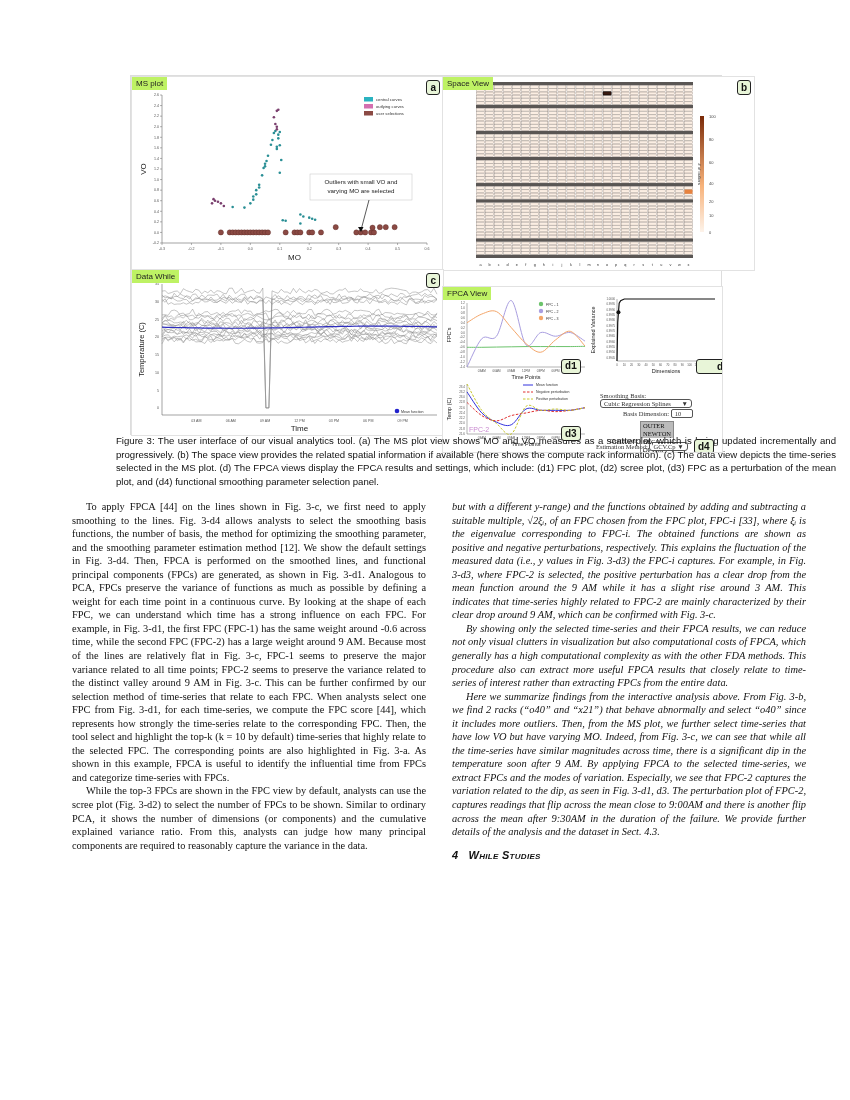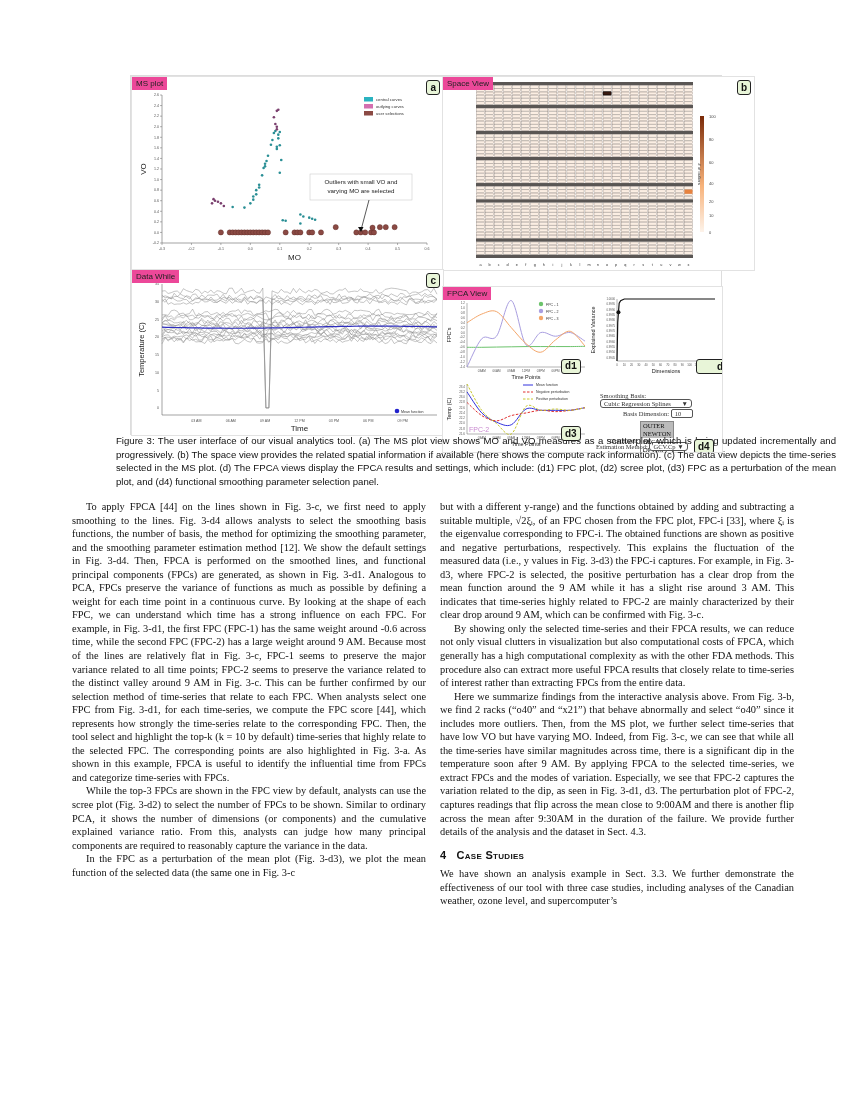--- a/index.html
+++ b/index.html
@@ -1,27 +1,27 @@
 <!DOCTYPE html>
 <html><head>
 <meta charset="utf-8">
 <style>
   html, body { margin:0; padding:0; background:#fff; }
   body { width:850px; height:1100px; position:relative; overflow:hidden; font-family:"Liberation Serif", serif; color:#111; }
   .fig { position:absolute; left:130px; top:75px; width:590px; height:358px; border:1px solid #ddd; background:#fff; }
   .panel { position:absolute; background:#fff; border:1px solid #e2e2e2; overflow:hidden; }
-  .ptitle { position:absolute; left:0; top:0; background:#ec4899; font-family:"Liberation Sans", sans-serif; font-size:8px; padding:2px 4px; color:#222; z-index:3; }
+  .ptitle { position:absolute; left:0; top:0; background:#bef264; font-family:"Liberation Sans", sans-serif; font-size:8px; padding:2px 4px; color:#222; z-index:3; }
   .badge { position:absolute; background:#e8f5d8; border:1.5px solid #222; border-radius:3px; font-family:"Liberation Sans", sans-serif; font-weight:bold; font-size:10px; padding:0 3px; line-height:13px; color:#111; z-index:3; }
   svg text { font-family:"Liberation Sans", sans-serif; }
   .caption { position:absolute; left:72px; top:434px; width:720px; font-family:"Liberation Sans", sans-serif; font-size:9.6px; line-height:13.5px; text-align:justify; color:#111;margin-left:44px; }
   .col { position:absolute; top:500px; width:354px; font-size:10.4px; line-height:13.55px; text-align:justify; }
   .col p { margin:0; text-indent:14px; }
   .col p.noind { text-indent:0; }
   .lcol { left:72px; }
-  .rcol { left:440px; }
+  .rcol { left:452px;font-style:italic; }
   h2.sec { font-family:"Liberation Sans", sans-serif; font-size:11px; font-weight:bold; margin:10px 0 5px 0; letter-spacing:0.3px; }
   h2.sec .sc { font-variant:small-caps; }
   .ctl { position:absolute; font-size:6.5px; font-family:"Liberation Serif", serif; color:#333; }
   .sel { display:inline-block; border:1px solid #555; border-radius:3px; padding:0 3px; font-size:6.5px; background:#fff; }
   .listbox { position:absolute; border:1px solid #888; background:#fff; font-size:6.5px; line-height:8px; width:32px; }
   .listbox div { padding:0 2px; }
   .listbox div.on { background:#bbb; }
 </style>
 </head>
 <body>
@@ -1565,22 +1565,20 @@
       <span class="sel"><span>GCV.Cp</span> <span>▼</span></span>
     </div>
   </div>
 </div>
 
 <div class="caption">Figure 3: The user interface of our visual analytics tool. (a) The MS plot view shows MO and VO measures as a scatterplot, which is being updated incrementally and progressively. (b) The space view provides the related spatial information if available (here shows the compute rack information). (c) The data view depicts the time-series selected in the MS plot. (d) The FPCA views display the FPCA results and settings, which include: (d1) FPC plot, (d2) scree plot, (d3) FPC as a perturbation of the mean plot, and (d4) functional smoothing parameter selection panel.</div>
 
 <div class="col lcol">
   <p>To apply FPCA [44] on the lines shown in Fig. 3-c, we first need to apply smoothing to the lines. Fig. 3-d4 allows analysts to select the smoothing basis functions, the number of basis, the method for optimizing the smoothing parameter, and the smoothing parameter estimation method [12]. We show the default settings in Fig. 3-d4. Then, FPCA is performed on the smoothed lines, and functional principal components (FPCs) are generated, as shown in Fig. 3-d1. Analogous to PCA, FPCs preserve the variance of functions as much as possible by defining a weight for each time point in a continuous curve. By looking at the shape of each FPC, we can understand which time has a strong influence on each FPC. For example, in Fig. 3-d1, the first FPC (FPC-1) has the same weight around -0.6 across time, while the second FPC (FPC-2) has a large weight around 9 AM. Because most of the lines are relatively flat in Fig. 3-c, FPC-1 seems to preserve the major variance related to all time points; FPC-2 seems to preserve the variance related to the distinct valley around 9 AM in Fig. 3-c. This can be further confirmed by our selection method of time-series that relate to each FPC. When analysts select one FPC from Fig. 3-d1, for each time-series, we compute the FPC score [44], which represents how strongly the time-series relate to the corresponding FPC. Then, the tool select and highlight the top-k (k = 10 by default) time-series that highly relate to the selected FPC. The corresponding points are also highlighted in Fig. 3-a. As shown in this example, FPCA is useful to identify the influential time from FPCs and categorize time-series with FPCs.</p>
   <p>While the top-3 FPCs are shown in the FPC view by default, analysts can use the scree plot (Fig. 3-d2) to select the number of FPCs to be shown. Similar to ordinary PCA, it shows the number of dimensions (or components) and the cumulative explained variance ratio. From this, analysts can judge how many principal components are required to reasonably capture the variance in the data.</p>
-  <p>In the FPC as a perturbation of the mean plot (Fig. 3-d3), we plot the mean function of the selected data (the same one in Fig. 3-c</p>
 </div>
 
 <div class="col rcol">
   <p class="noind">but with a different y-range) and the functions obtained by adding and subtracting a suitable multiple, √2ξᵢ, of an FPC chosen from the FPC plot, FPC-i [33], where ξᵢ is the eigenvalue corresponding to FPC-i. The obtained functions are shown as positive and negative perturbations, respectively. This explains the fluctuation of the measured data (i.e., y values in Fig. 3-d3) the FPC-i captures. For example, in Fig. 3-d3, where FPC-2 is selected, the positive perturbation has a clear drop from the mean function around the 9 AM while it has a slight rise around 3 AM. This indicates that time-series highly related to FPC-2 are mainly characterized by their clear drop around 9 AM, which can be confirmed with Fig. 3-c.</p>
   <p>By showing only the selected time-series and their FPCA results, we can reduce not only visual clutters in visualization but also computational costs of FPCA, which generally has a high computational complexity as with the other FDA methods. This procedure also can extract more useful FPCA results that closely relate to time-series of interest rather than extracting FPCs from the entire data.</p>
   <p>Here we summarize findings from the interactive analysis above. From Fig. 3-b, we find 2 racks (“o40” and “x21”) that behave abnormally and select “o40” since it includes more outliers. Then, from the MS plot, we further select time-series that have low VO but have varying MO. Indeed, from Fig. 3-c, we can see that while all the time-series have similar magnitudes across time, there is a significant dip in the temperature soon after 9 AM. By applying FPCA to the selected time-series, we extract FPCs and the modes of variation. Especially, we see that FPC-2 captures the variation related to the dip, as seen in Fig. 3-d1, d3. The perturbation plot of FPC-2, captures readings that flip across the mean close to 9:00AM and there is another flip across the mean after 9:30AM in the duration of the failure. We provide further details of the analysis and the dataset in Sect. 4.3.</p>
-  <h2 class="sec"><span>4</span>&nbsp;&nbsp;&nbsp;<span class="sc">Case Studies</span></h2>
-  <p class="noind">We have shown an analysis example in Sect. 3.3. We further demonstrate the effectiveness of our tool with three case studies, including analyses of the Canadian weather, ozone level, and supercomputer’s</p>
+  <h2 class="sec"><span>4</span>&nbsp;&nbsp;&nbsp;<span class="sc">While Studies</span></h2>
 </div>
 
 </body></html>

